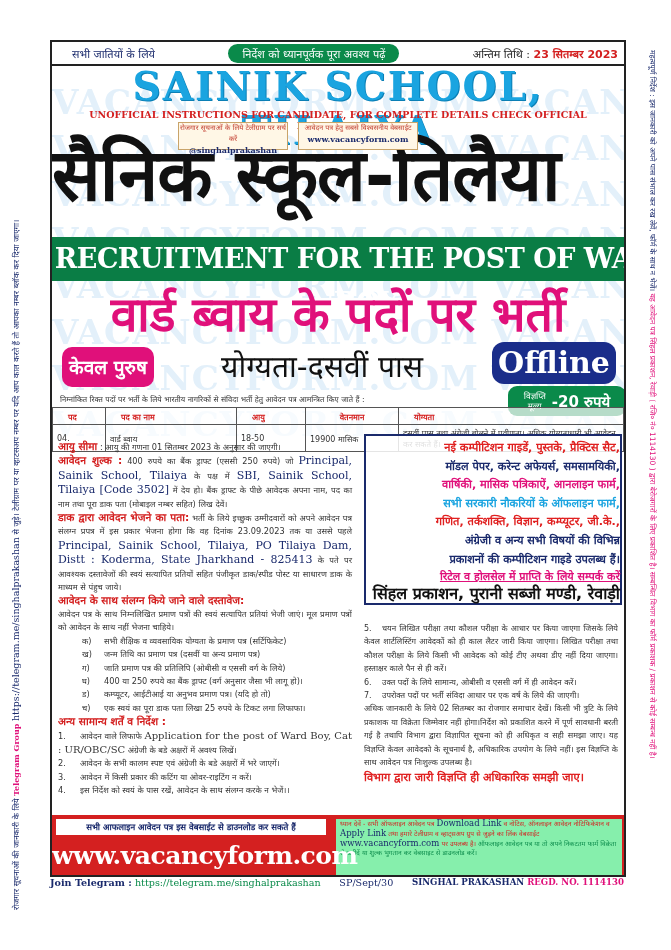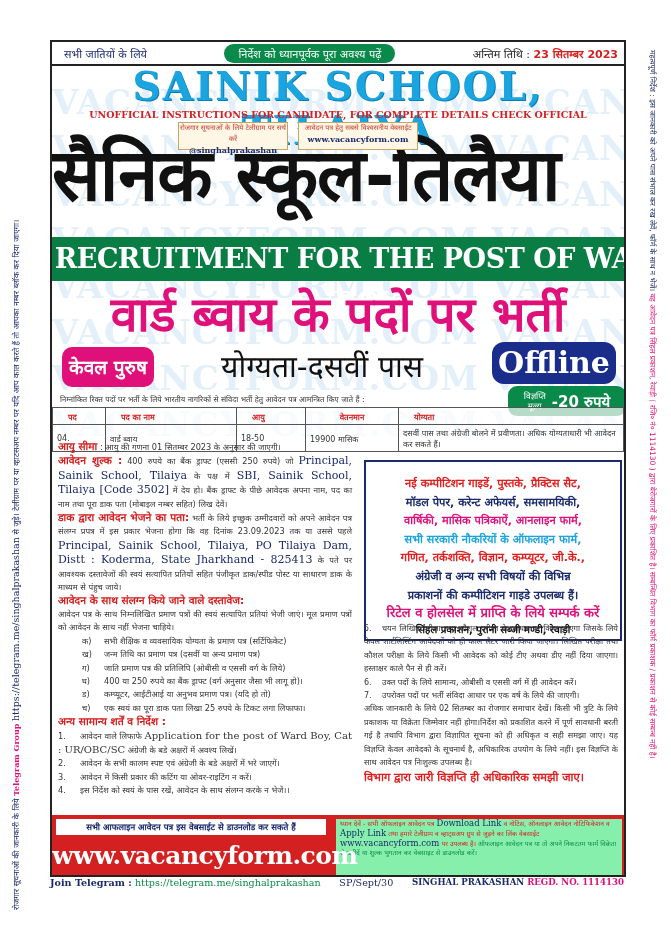--- a/index.html
+++ b/index.html
@@ -1,21 +1,21 @@
 <!DOCTYPE html>
 <html><head>
 <meta charset="utf-8">
 <style>
   html,body{margin:0;padding:0;background:#fff;}
   body{width:671px;height:950px;position:relative;overflow:hidden;font-family:"DejaVu Serif",serif;color:#222;}
   .page{position:absolute;left:50px;top:40px;width:572px;height:833px;border:2px solid #222;background:#fff;overflow:hidden;}
   .wm{position:absolute;left:0;top:0;width:100%;height:100%;pointer-events:none;overflow:hidden;}
   .wm div{font-family:"DejaVu Serif",serif;font-weight:bold;font-size:34px;color:#e3f0fa;white-space:nowrap;letter-spacing:1px;line-height:40px;}
   .top-strip{position:absolute;left:0;top:0;width:572px;height:22px;border-bottom:2px solid #222;display:flex;align-items:center;justify-content:space-between;font-family:"DejaVu Sans",sans-serif;font-size:11px;}
-  .top-strip .left{padding-left:12px;color:#1a2a6c;}
+  .top-strip .left{padding-left:20px;color:#1a2a6c;}
   .top-strip .mid{background:#0a8a4a;color:#fff;border-radius:10px;padding:2px 14px;font-size:11px;}
   .top-strip .right{padding-right:6px;color:#222;}
   .top-strip .right b{color:#d42020;font-weight:bold;}
   .title-en{position:absolute;left:0;top:22px;width:572px;text-align:center;font-family:"DejaVu Serif",serif;font-weight:900;font-size:39px;color:#1aa4e0;letter-spacing:2px;line-height:44px;text-shadow:1px 1px 0 #0b7fb5;}
   .unofficial{position:absolute;left:0;top:67px;width:572px;text-align:center;font-family:"DejaVu Serif",serif;font-weight:bold;font-size:9.5px;color:#d42020;}
   .promo-box{position:absolute;top:80px;height:26px;border:1px solid #c9a46a;background:#fff7e6;font-family:"DejaVu Sans",sans-serif;font-size:7px;text-align:center;line-height:11px;}
   .promo1{left:126px;width:108px;color:#c0392b;}
   .promo2{left:246px;width:118px;color:#c0392b;}
   .promo-box b{color:#1a2a6c;font-family:"DejaVu Serif",serif;font-size:8px;}
   .title-hi{position:absolute;left:0;top:88px;width:572px;text-align:left;font-family:"DejaVu Sans",sans-serif;font-weight:bold;font-size:72px;color:#111;line-height:90px;letter-spacing:-1px;}
@@ -30,24 +30,24 @@
   .intro{position:absolute;left:8px;top:352px;width:430px;font-family:"DejaVu Sans",sans-serif;font-size:7.6px;color:#333;}
   table.posts{position:absolute;left:0;top:365px;width:572px;border-collapse:collapse;font-family:"DejaVu Sans",sans-serif;font-size:8px;}
   table.posts th{color:#d42020;font-weight:bold;text-align:left;padding:2px 15px;border:1px solid #555;background:rgba(255,255,255,0.7);height:12px;}
   table.posts td{padding:2px 4px;border:1px solid #555;background:rgba(255,255,255,0.7);color:#333;height:12px;}
   .col-left{position:absolute;left:6px;top:398px;width:294px;font-family:"DejaVu Sans",sans-serif;font-size:8.2px;color:#333;line-height:13.4px;text-align:justify;}
   .col-left .h{color:#d42020;font-weight:bold;font-size:10.5px;}
   .col-left .en{font-family:"DejaVu Serif",serif;color:#1a2a6c;font-size:11px;}
   .col-left .en-b{font-family:"DejaVu Serif",serif;color:#333;font-size:10px;}
   .col-left .sub{padding-left:24px;}
   .col-left .num{display:inline-block;width:22px;}
-  .adbox{position:absolute;left:312px;top:418px;width:254px;height:164px;border:2px solid #1a2a6c;background:rgba(255,255,255,0.85);font-family:"DejaVu Sans",sans-serif;font-weight:bold;font-size:11.2px;line-height:18.6px;text-align:center;padding-top:13px;}
+  .adbox{position:absolute;left:312px;top:392px;width:254px;height:164px;border:2px solid #1a2a6c;background:rgba(255,255,255,0.85);font-family:"DejaVu Sans",sans-serif;font-weight:bold;font-size:11.2px;line-height:18.6px;text-align:right;padding-top:3px;}
   .adbox .l1{color:#e02020;} .adbox .l2{color:#1a2a6c;} .adbox .l3{color:#e0107a;} .adbox .l4{color:#1aa4e0;} .adbox .l5{color:#e02020;} .adbox .l6{color:#1a2a6c;} .adbox .l7{color:#1a2a6c;}
-  .adbox .l8{color:#e0107a;font-size:13px;line-height:16px;}
-  .adbox .l9{color:#111;font-size:10px;line-height:18px;}
+  .adbox .l8{color:#e0107a;font-size:11px;line-height:16px;text-decoration:underline;}
+  .adbox .l9{color:#111;font-size:16px;line-height:18px;}
   .col-right{position:absolute;left:312px;top:580px;width:254px;font-family:"DejaVu Sans",sans-serif;font-size:8px;color:#333;line-height:13.4px;text-align:justify;}
   .col-right .num{display:inline-block;width:18px;}
   .col-right .final{color:#e02020;font-weight:bold;font-size:11.2px;line-height:18px;text-align:left;}
   .bottom-band{position:absolute;left:0;top:773px;width:572px;height:60px;border-top:2px solid #d42020;display:flex;}
   .bb-left{width:282px;height:60px;background:#d42020;position:relative;}
   .bb-left .dl{position:absolute;left:4px;top:2px;width:270px;height:16px;background:#fff;color:#1a2a6c;font-family:"DejaVu Sans",sans-serif;font-weight:bold;font-size:8.5px;line-height:16px;text-align:center;}
   .bb-left .site{position:absolute;left:0;top:22px;width:282px;text-align:center;color:#fff;font-family:"DejaVu Serif",serif;font-weight:900;font-size:25px;line-height:34px;letter-spacing:-0.5px;}
   .bb-right{flex:1;height:56px;background:#86efac;border:2px solid #d42020;font-family:"DejaVu Sans",sans-serif;font-size:6.6px;line-height:9px;color:#0a8a4a;padding:0 4px;overflow:hidden;}
   .bb-right .r{color:#d42020;} .bb-right .en{font-family:"DejaVu Serif",serif;font-size:8.5px;color:#1a2a6c;}
   .footer{position:absolute;left:50px;top:877px;width:574px;display:flex;justify-content:space-between;font-family:"DejaVu Serif",serif;font-size:9.6px;}

